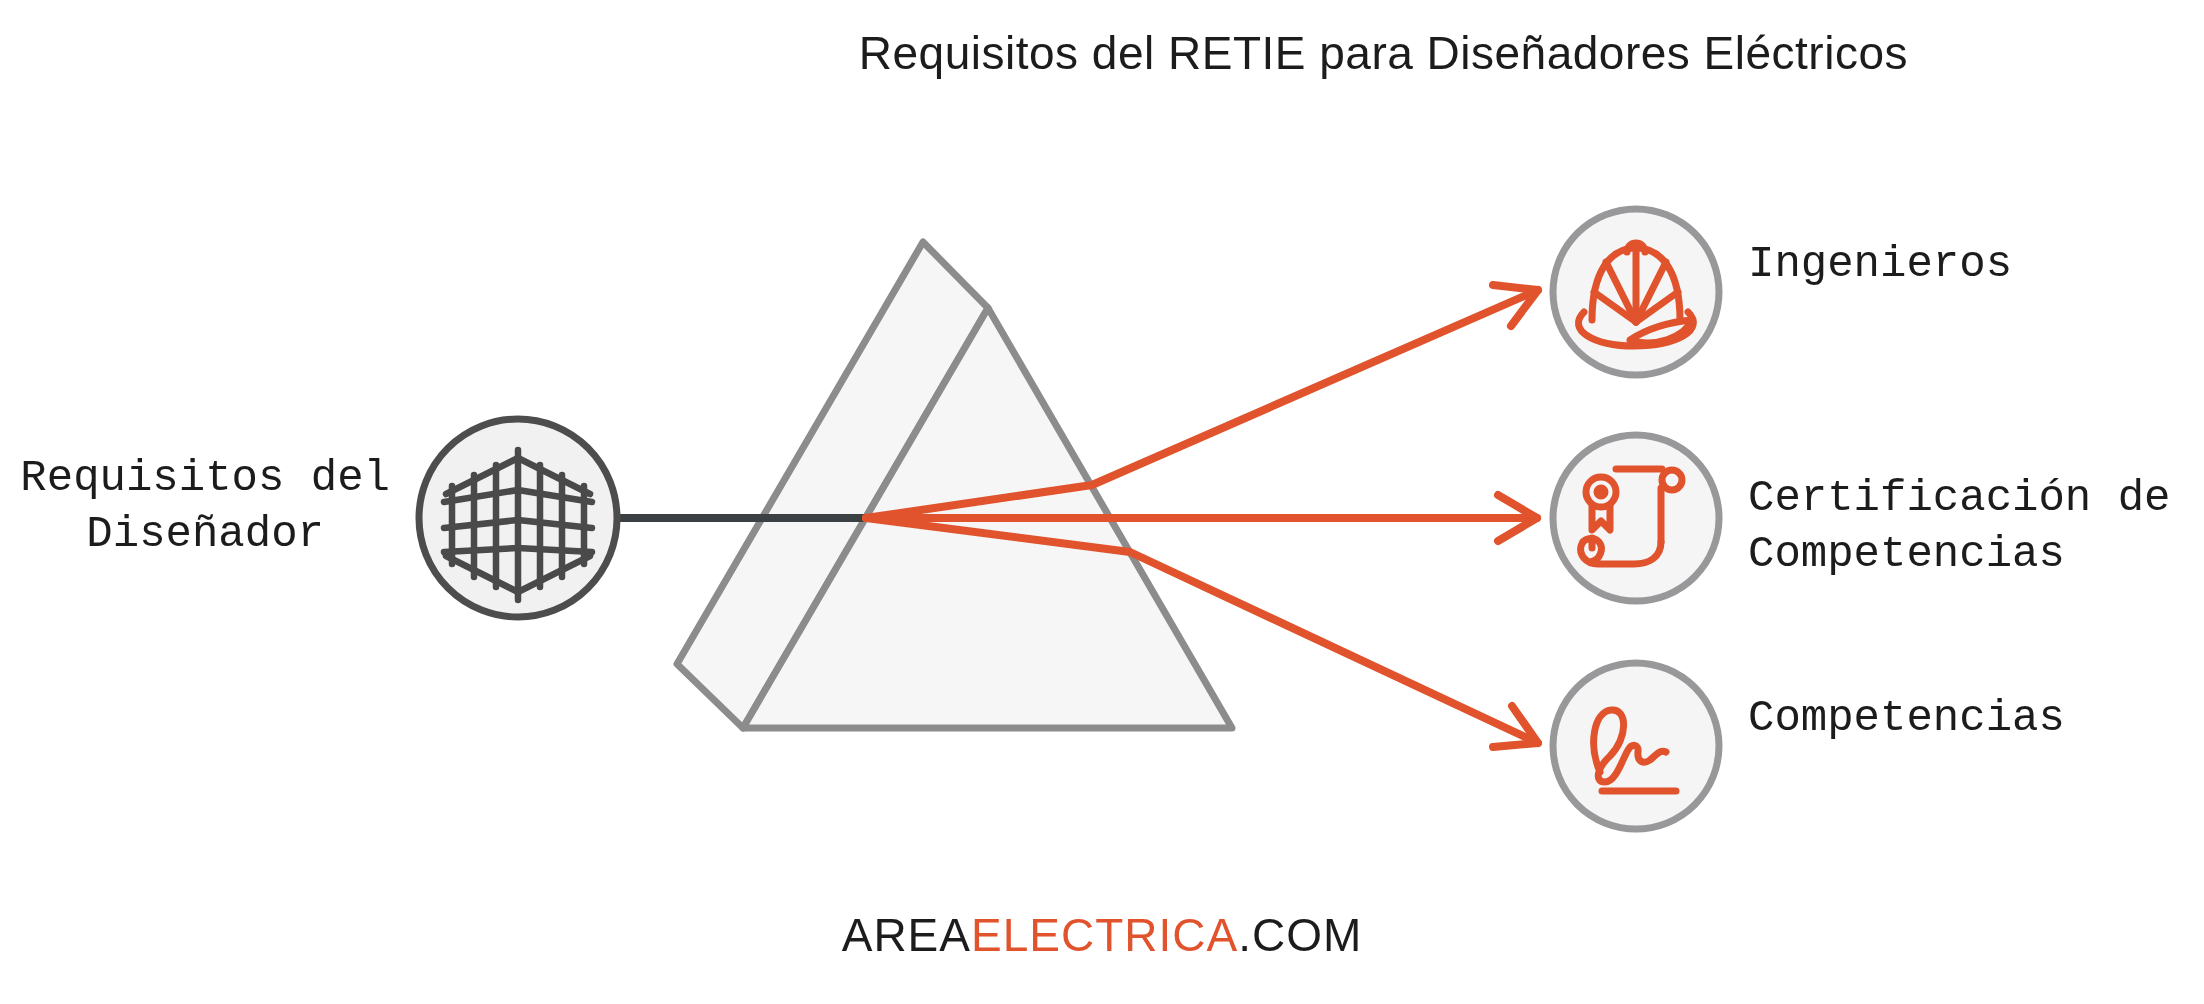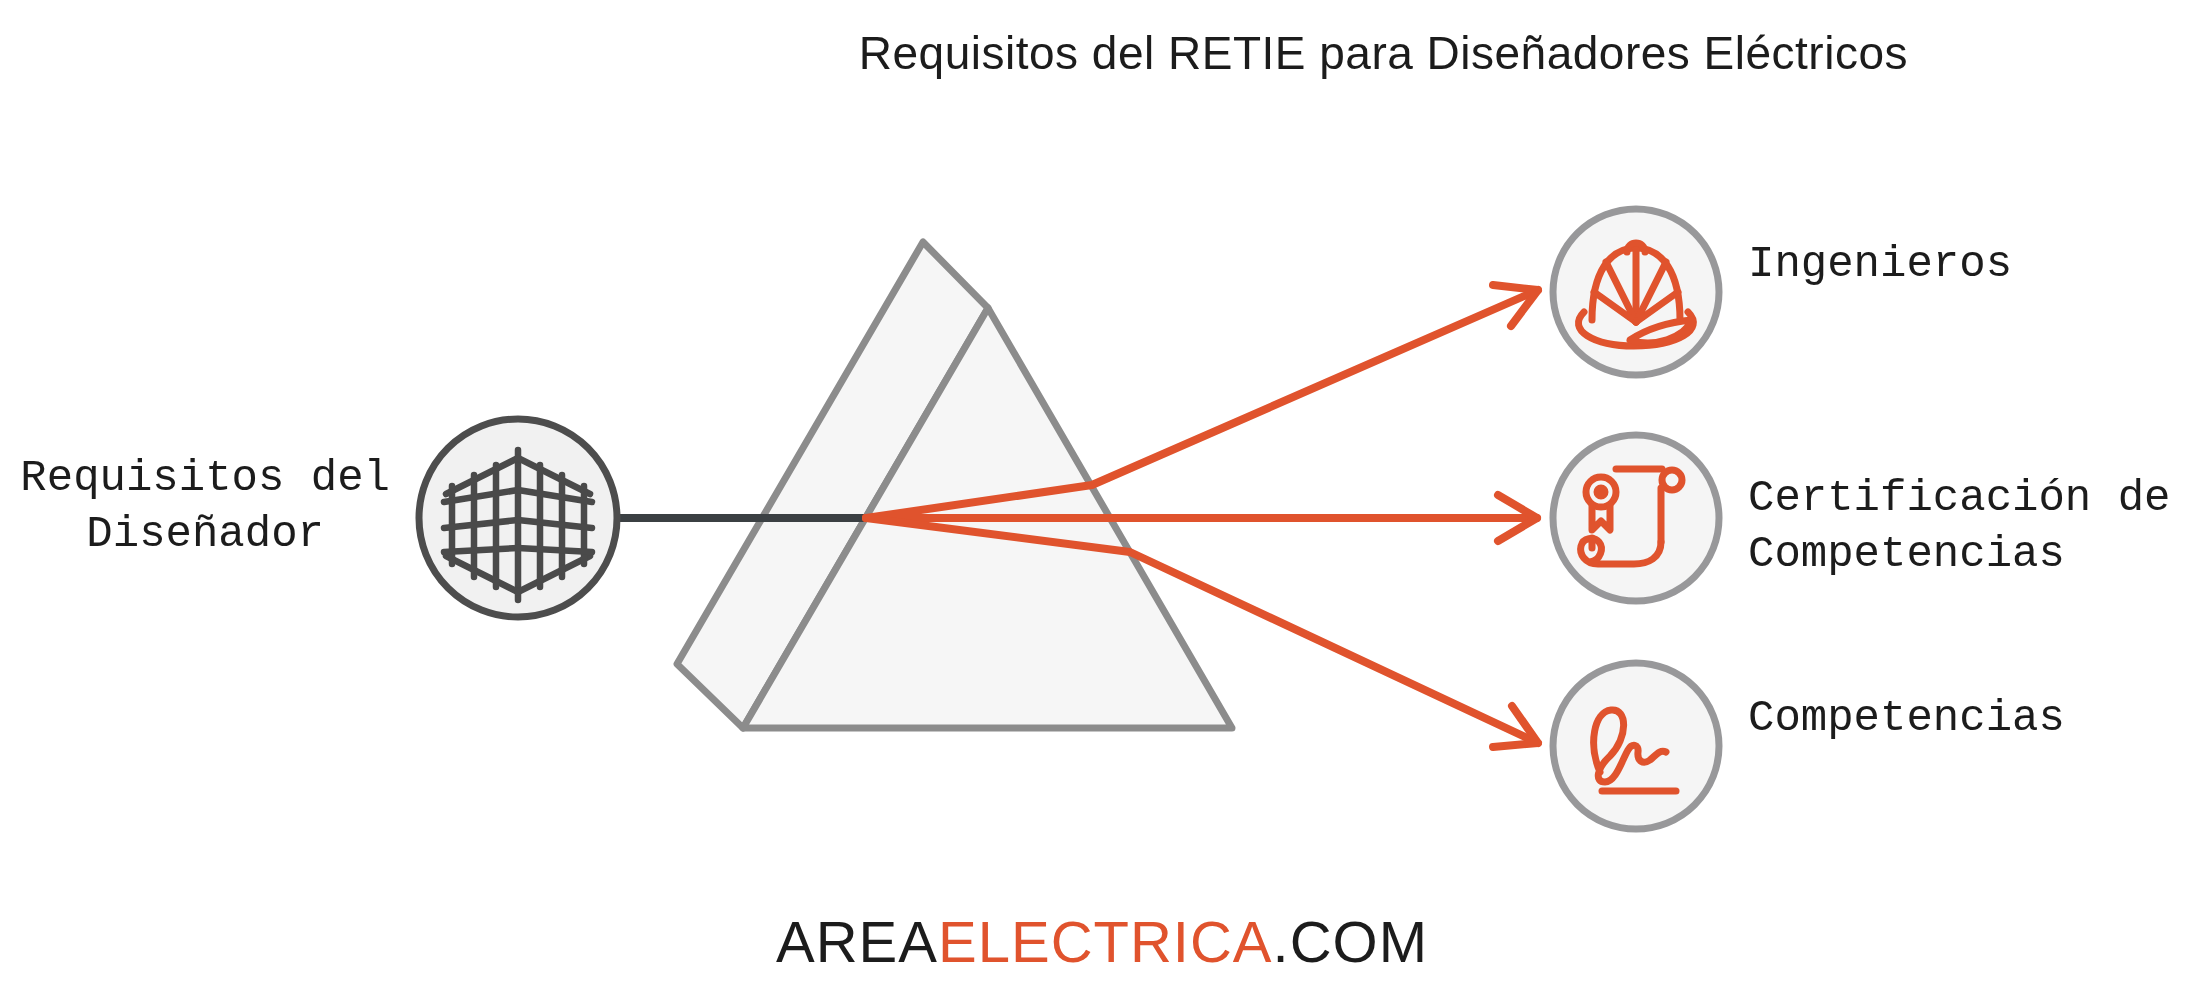--- a/index.html
+++ b/index.html
@@ -24,21 +24,21 @@
   .label span{display:block;font-family:Liberation Mono, monospace;}
   .src-label{
     right:1814px;top:450px;text-align:center;
   }
   .tgt-label{left:1748px;text-align:left;}
   .tgt-label-0{top:236px;}
   .tgt-label-1{top:462px;margin-top:8px;}
   .tgt-label-2{top:690px;}
   .footer{
     position:absolute;top:908px;left:0;width:2204px;
-    text-align:center;font-size:58px;letter-spacing:1px;
+    text-align:center;font-size:46px;letter-spacing:1px;
     color:#1c1c1c;white-space:nowrap;
   }
   .footer .brand-accent{color:#e0532d;}
   svg{position:absolute;top:0;left:0;}
 </style>
 </head>
 <body>
 
 <div id="stage">
 

